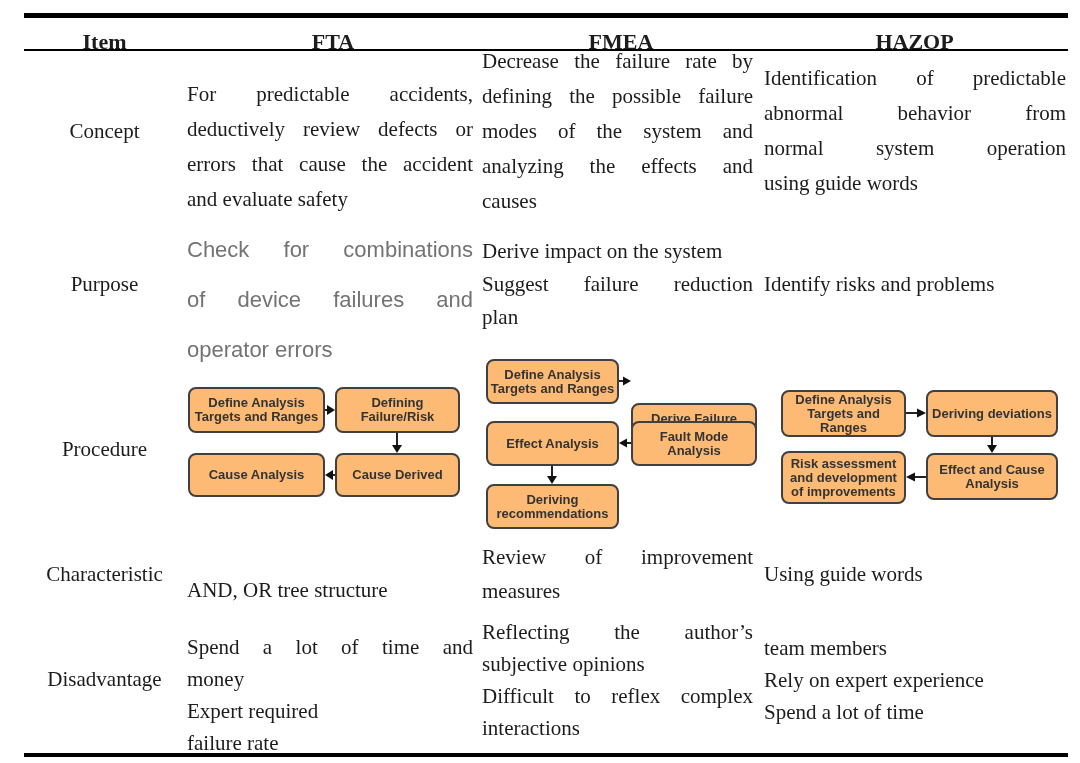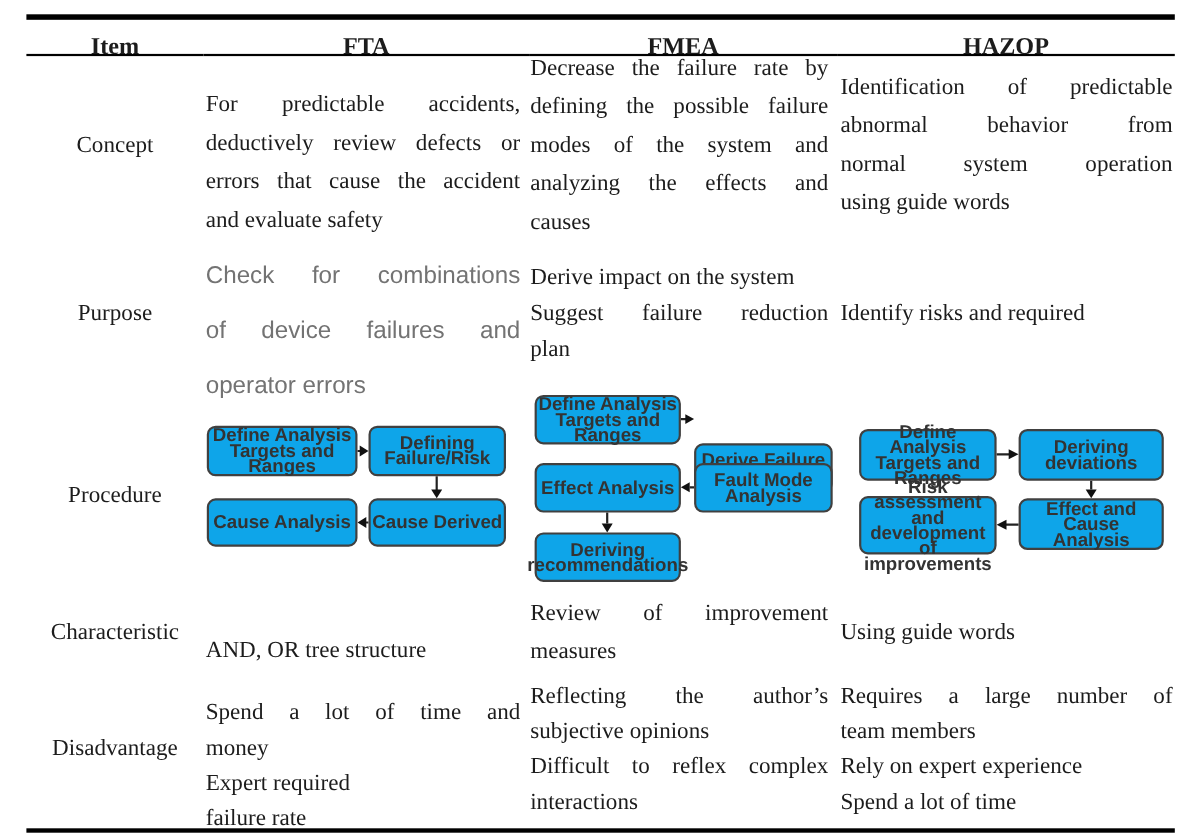--- a/index.html
+++ b/index.html
@@ -20,24 +20,24 @@
   .line{width:100%;}
   .jl{text-align:justify;text-align-last:justify;}
   .lh-concept .line{line-height:35px;}
   .lh-purpose .line{line-height:33px;}
   .lh-char .line{line-height:34px;}
   .lh-dis .line{line-height:32px;}
   .sans-cell{font-family:"Liberation Sans","DejaVu Sans",sans-serif;font-size:22px;color:#737373;}
   .sans-cell .line{line-height:50px;}
   .flow{position:relative;}
   .flow svg{position:absolute;left:0;top:0;width:100%;height:100%;}
-  .flow-box{position:absolute;background:#0ea5e9;border:2px solid #404040;border-radius:8px;
+  .flow-box{position:absolute;background:#fdba74;border:2px solid #404040;border-radius:8px;
             display:flex;align-items:center;justify-content:center;text-align:center;
             font-family:"Liberation Sans","DejaVu Sans",sans-serif;font-weight:bold;
-            font-size:17px;line-height:14px;color:#333;white-space:pre-line;box-sizing:border-box;}
+            font-size:13px;line-height:14px;color:#333;white-space:pre-line;box-sizing:border-box;}
   .fta-b1{left:3px;top:30px;width:137px;height:46px;}
   .fta-b2{left:150px;top:30px;width:125px;height:46px;}
   .fta-b3{left:3px;top:96px;width:137px;height:44px;}
   .fta-b4{left:150px;top:96px;width:125px;height:44px;}
   .fmea-b1{left:5px;top:2px;width:133px;height:45px;}
   .fmea-b2{left:150px;top:2px;width:126px;height:45px;margin-top:44px;}
   .fmea-b3{left:150px;top:64px;width:126px;height:45px;}
   .fmea-b4{left:5px;top:64px;width:133px;height:45px;}
   .fmea-b5{left:5px;top:127px;width:133px;height:45px;}
   .haz-b1{left:20px;top:33px;width:125px;height:47px;}
@@ -83,21 +83,21 @@
       <div class="line jl">Check for combinations</div>
       <div class="line jl">of device failures and</div>
       <div class="line">operator errors</div>
     </div>
   <div class="text-cell lh-purpose pad-b">
       <div class="line">Derive impact on the system</div>
       <div class="line jl">Suggest failure reduction</div>
       <div class="line">plan</div>
     </div>
   <div class="text-cell lh-purpose pad-c">
-      <div class="line">Identify risks and required</div>
+      <div class="line">Identify risks and problems</div>
     </div>
 
   <div class="label-cell">Procedure</div>
 
   <div class="flow">
     <svg viewBox="0 0 296 185">
       <line class="arrow-line" x1="140" y1="53" x2="144" y2="53"></line>
       <polygon class="arrow-head" points="142,48 150,53 142,58"></polygon>
       <line class="arrow-line" x1="212" y1="76" x2="212" y2="89"></line>
       <polygon class="arrow-head" points="207,88 217,88 212,96"></polygon>
@@ -172,19 +172,18 @@
       <div class="line">Expert required</div>
       <div class="line">failure rate</div>
     </div>
   <div class="text-cell lh-dis pad-b">
       <div class="line jl">Reflecting the author’s</div>
       <div class="line">subjective opinions</div>
       <div class="line jl">Difficult to reflex complex</div>
       <div class="line">interactions</div>
     </div>
   <div class="text-cell lh-dis pad-c">
-      <div class="line jl">Requires a large number of</div>
       <div class="line">team members</div>
       <div class="line">Rely on expert experience</div>
       <div class="line">Spend a lot of time</div>
     </div>
 
 </div>
 
 </body></html>

